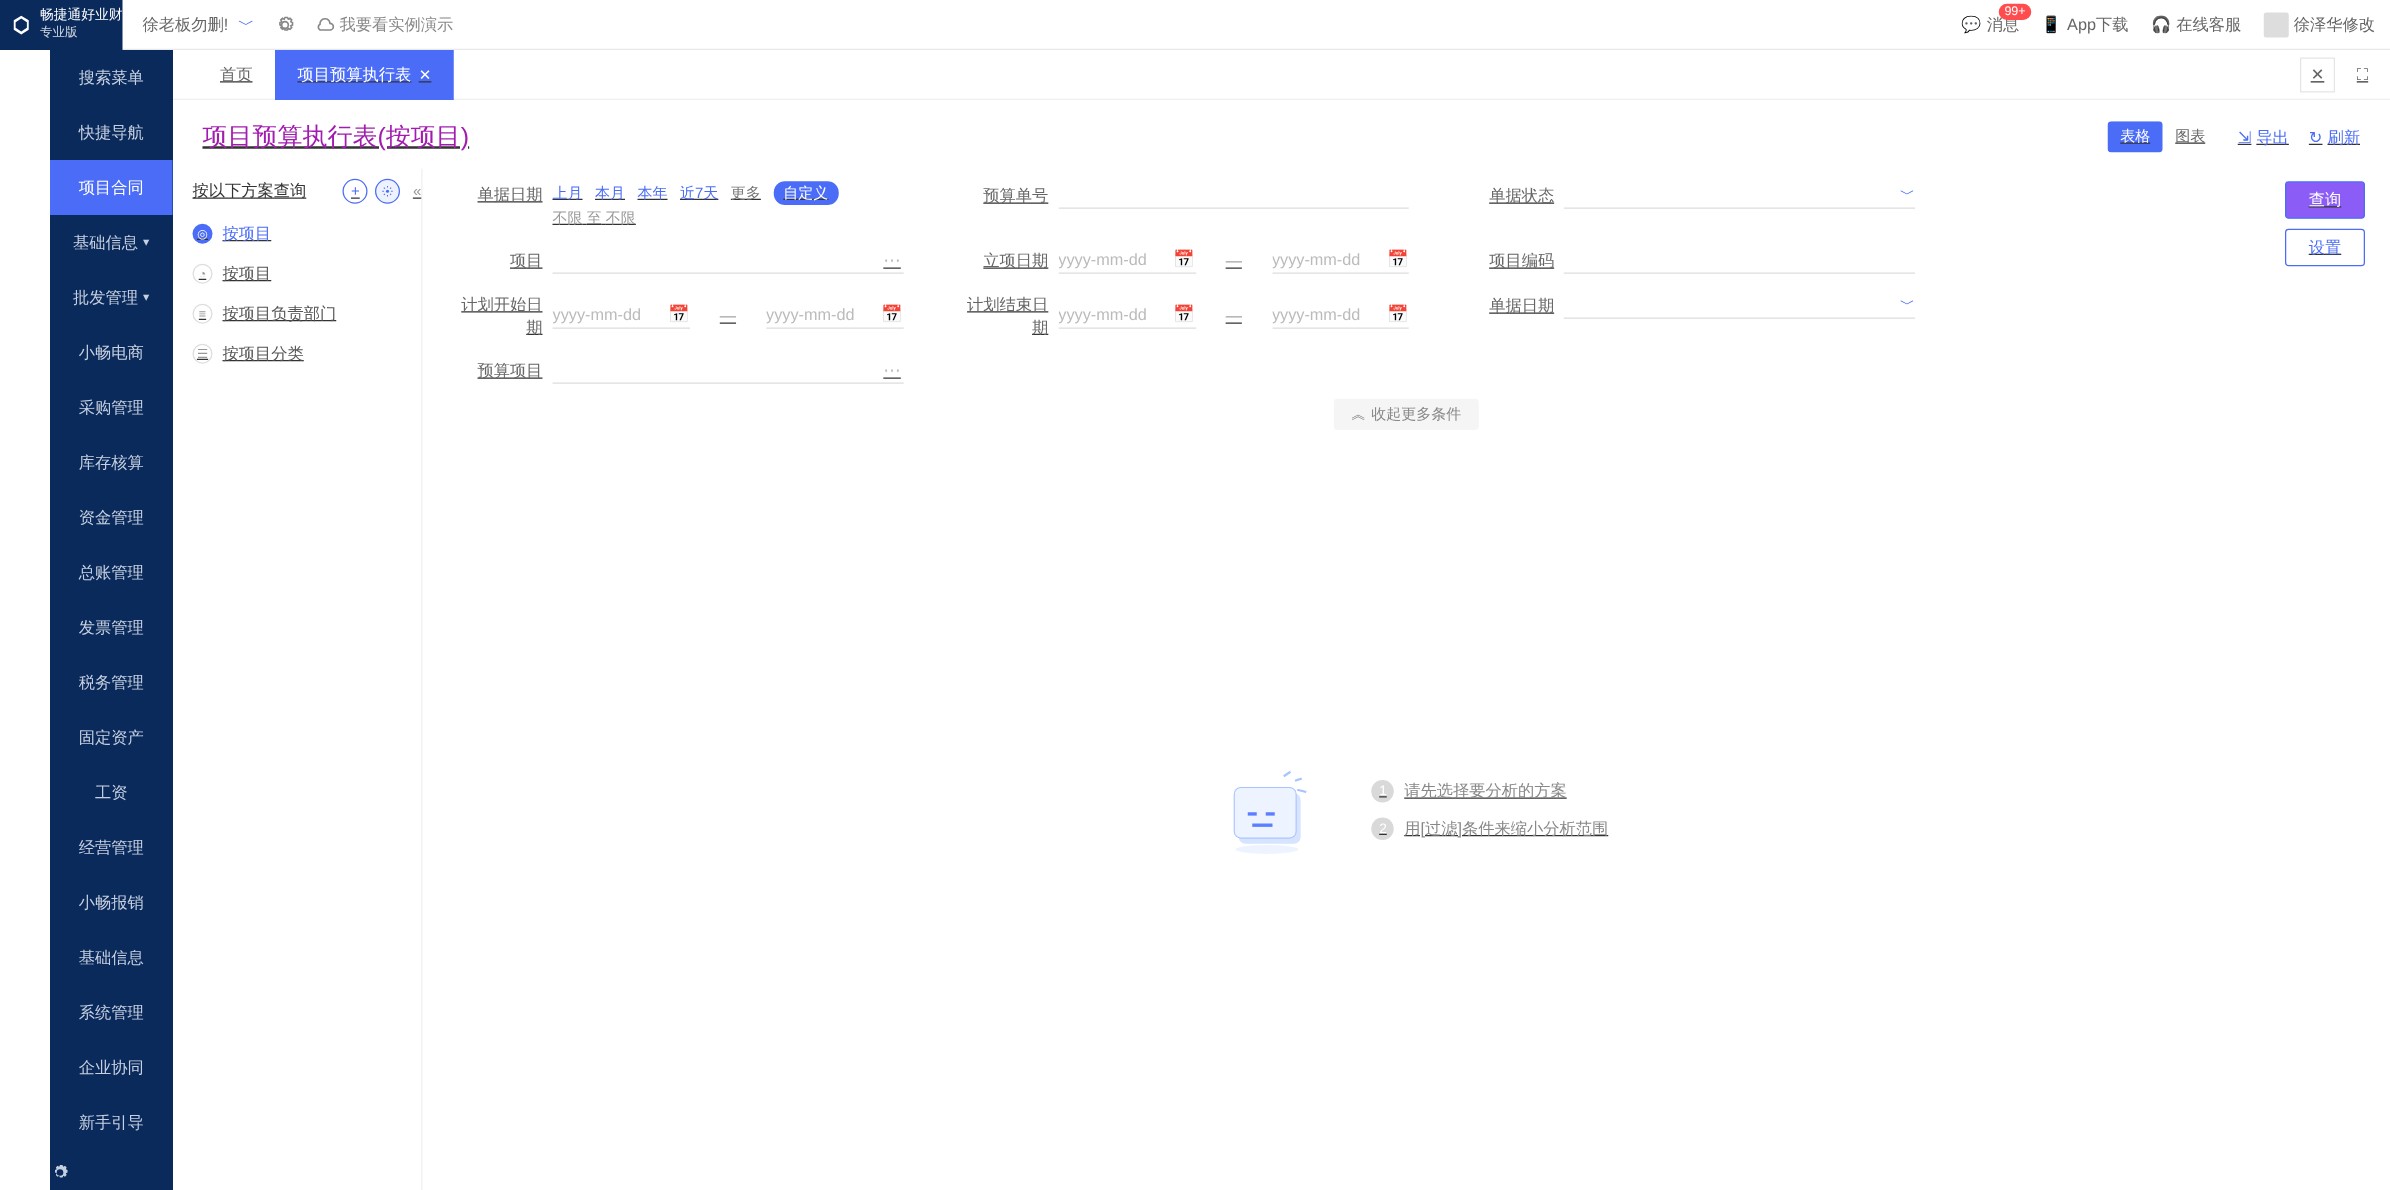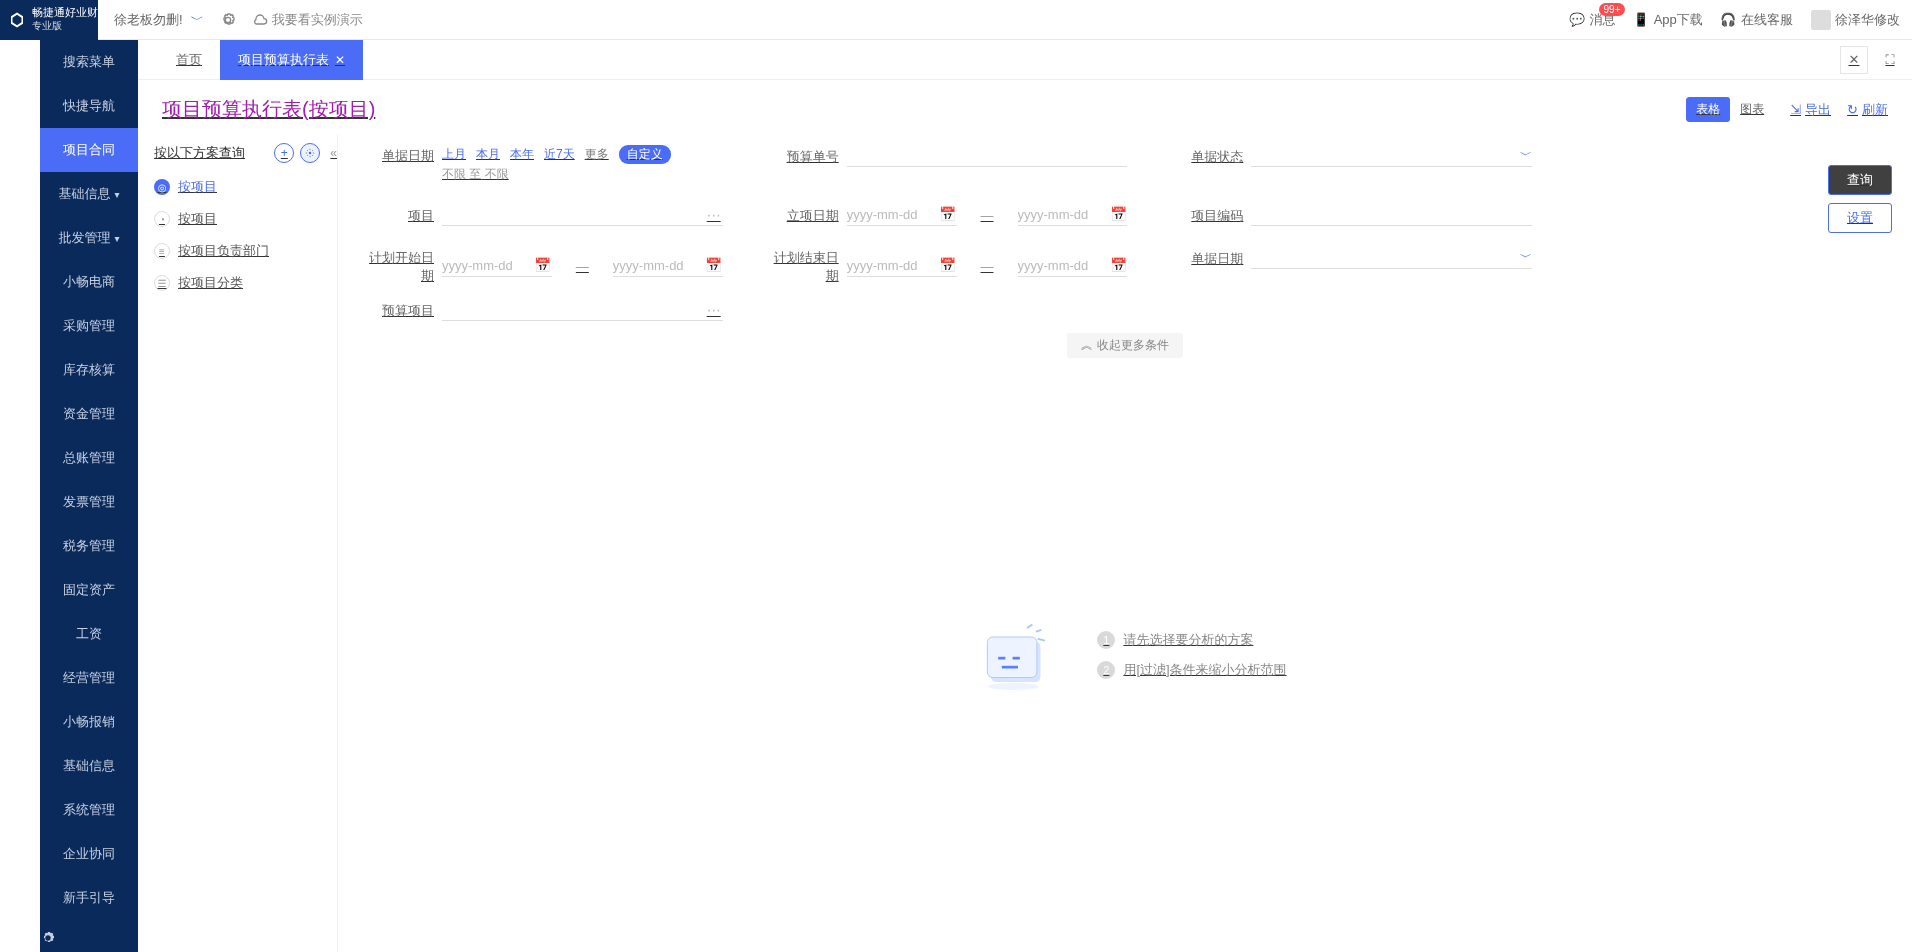--- a/index.html
+++ b/index.html
@@ -82,21 +82,21 @@
 .date-pair { display: flex; align-items: center; gap: 24px; }
 .date-box { position: relative; flex: 1; }
 .cal-icon { position: absolute; right: 0; top: 2px; color: #bbb; cursor: pointer; font-size: 14px; }
 .dash { color: #999; }
 .select-wrap { position: relative; }
 .sel-caret { position: absolute; right: 0; top: 2px; color: #4a6cf7; font-size: 12px; }
 
 
 .action-col { display: flex; flex-direction: column; gap: 8px; align-items: flex-end; }
 .btn { padding: 5px 18px; border-radius: 3px; font-size: 13px; cursor: pointer; text-align: center; }
-.btn-primary { background: #404040; color: #fff; border: 1px solid #4a6cf7; margin-top: 20px; }
+.btn-primary { background: #8b5cf6; color: #fff; border: 1px solid #4a6cf7; }
 .btn-outline { background: #fff; color: #4a6cf7; border: 1px solid #4a6cf7; }
 
 
 .collapse-bar { text-align: center; margin-top: 12px; }
 .collapse-pill { display: inline-flex; align-items: center; gap: 4px; background: #f5f5f5; color: #888; font-size: 12px; padding: 4px 14px; border-radius: 3px; cursor: pointer; }
 
 
 .empty { flex: 1; display: flex; align-items: center; justify-content: center; gap: 24px; }
 .empty-img { width: 110px; height: 90px; }
 .empty-steps { display: flex; flex-direction: column; gap: 12px; }

